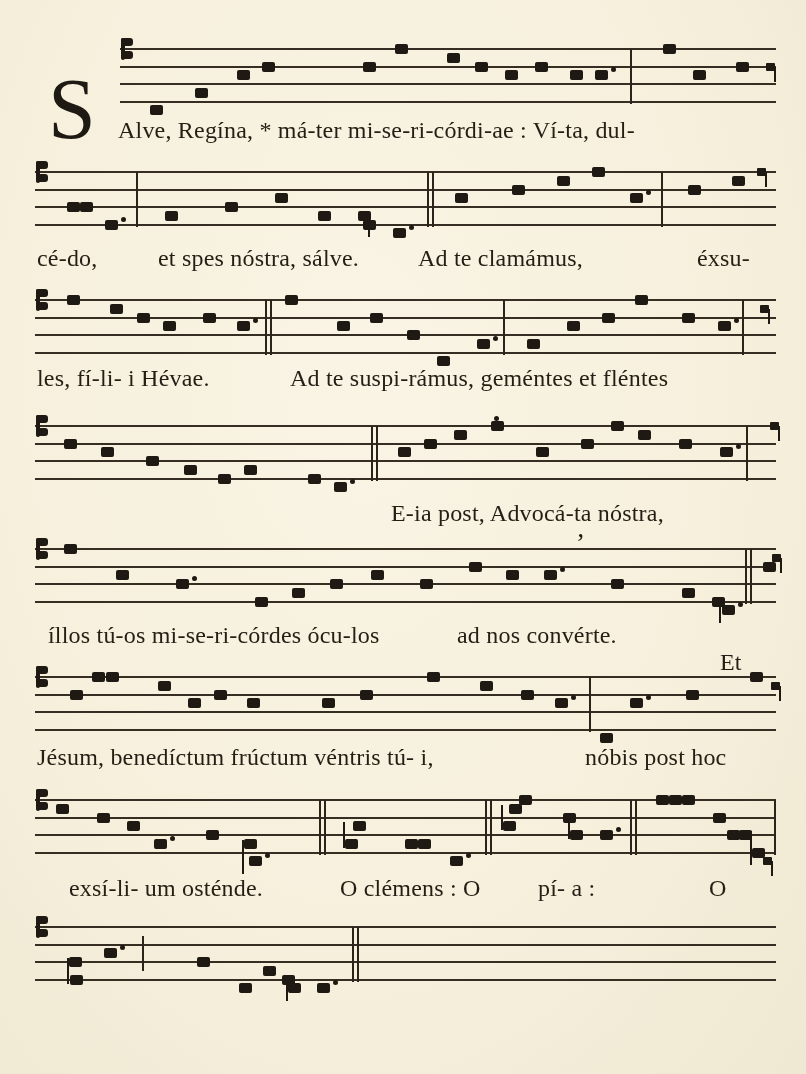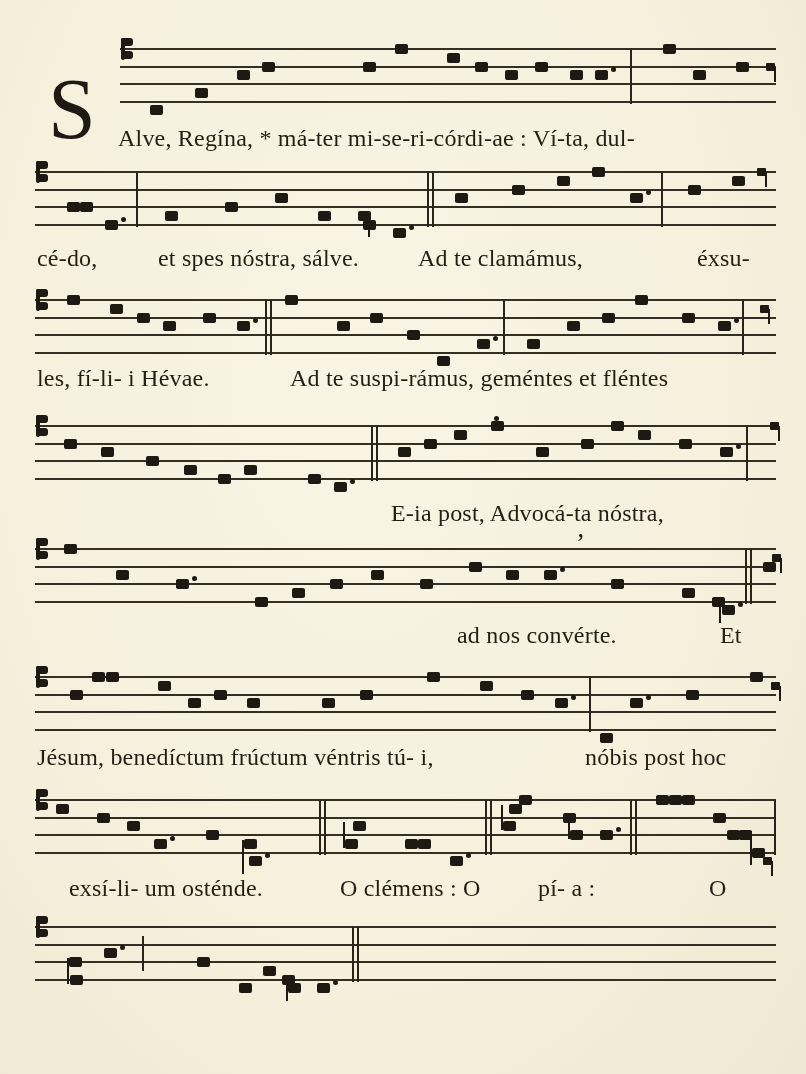--- a/index.html
+++ b/index.html
@@ -55,21 +55,21 @@
     <div class="punctum" style="left: 535px; top: 61.5px;"></div>
     <div class="punctum" style="left: 570px; top: 70.25px;"></div>
     <div class="punctum" style="left: 595px; top: 70.25px;"></div>
     <div class="mora-dot" style="left: 611px; top: 67.25px;"></div>
     <div class="punctum" style="left: 663px; top: 44px;"></div>
     <div class="punctum" style="left: 693px; top: 70.25px;"></div>
     <div class="punctum" style="left: 736px; top: 61.5px;"></div>
     <div class="bar" style="left: 630px; top: 49px; height: 54.5px;"></div>
     <div class="custos-note" style="left: 766px; top: 62.5px;"></div>
     <div class="custos-tail" style="left: 774px; top: 66.5px;"></div>
-    <div class="lyric" style="left: 118px; top: 124px;">Alve, Regína, * má-ter mi-se-ri-córdi-ae : Ví-ta, dul-</div>
+    <div class="lyric" style="left: 118px; top: 116px;">Alve, Regína, * má-ter mi-se-ri-córdi-ae : Ví-ta, dul-</div>
     <div class="staff-line" style="left: 35px; top: 171px; width: 741px;"></div>
     <div class="staff-line" style="left: 35px; top: 188.5px; width: 741px;"></div>
     <div class="staff-line" style="left: 35px; top: 206px; width: 741px;"></div>
     <div class="staff-line" style="left: 35px; top: 223.5px; width: 741px;"></div>
     <div class="clef" style="left: 36px; top: 161px;">
       <div class="spine"></div>
       <div class="blob" style="top: 0px;"></div>
       <div class="blob" style="top: 13px;"></div>
     </div>
     <div class="punctum" style="left: 67px; top: 202px;"></div>
@@ -204,22 +204,23 @@
     <div class="punctum" style="left: 712px; top: 596.5px;"></div>
     <div class="punctum" style="left: 722px; top: 605.25px;"></div>
     <div class="mora-dot" style="left: 738px; top: 602.25px;"></div>
     <div class="punctum" style="left: 763px; top: 561.5px;"></div>
     <div class="bar" style="left: 745px; top: 549px; height: 54.5px;"></div>
     <div class="bar" style="left: 750px; top: 549px; height: 54.5px;"></div>
     <div class="stem" style="left: 719px; top: 597.5px; height: 25.5px;"></div>
     <div class="custos-note" style="left: 772px; top: 553.75px;"></div>
     <div class="custos-tail" style="left: 780px; top: 557.75px;"></div>
     <div class="breath" style="left: 576px; top: 530px;">’</div>
+    <div class="lyric" style="left: 48px; top: 621px;">íllos tú-os mi-se-ri-córdes ócu-los</div>
     <div class="lyric" style="left: 457px; top: 621px;">ad nos convérte.</div>
-    <div class="lyric" style="left: 720px; top: 621px;">Et</div>
+    <div class="lyric" style="left: 720px; top: 648px;">Et</div>
     <div class="staff-line" style="left: 35px; top: 676px; width: 741px;"></div>
     <div class="staff-line" style="left: 35px; top: 693.5px; width: 741px;"></div>
     <div class="staff-line" style="left: 35px; top: 711px; width: 741px;"></div>
     <div class="staff-line" style="left: 35px; top: 728.5px; width: 741px;"></div>
     <div class="clef" style="left: 36px; top: 666px;">
       <div class="spine"></div>
       <div class="blob" style="top: 0px;"></div>
       <div class="blob" style="top: 13px;"></div>
     </div>
     <div class="punctum" style="left: 70px; top: 689.5px;"></div>

